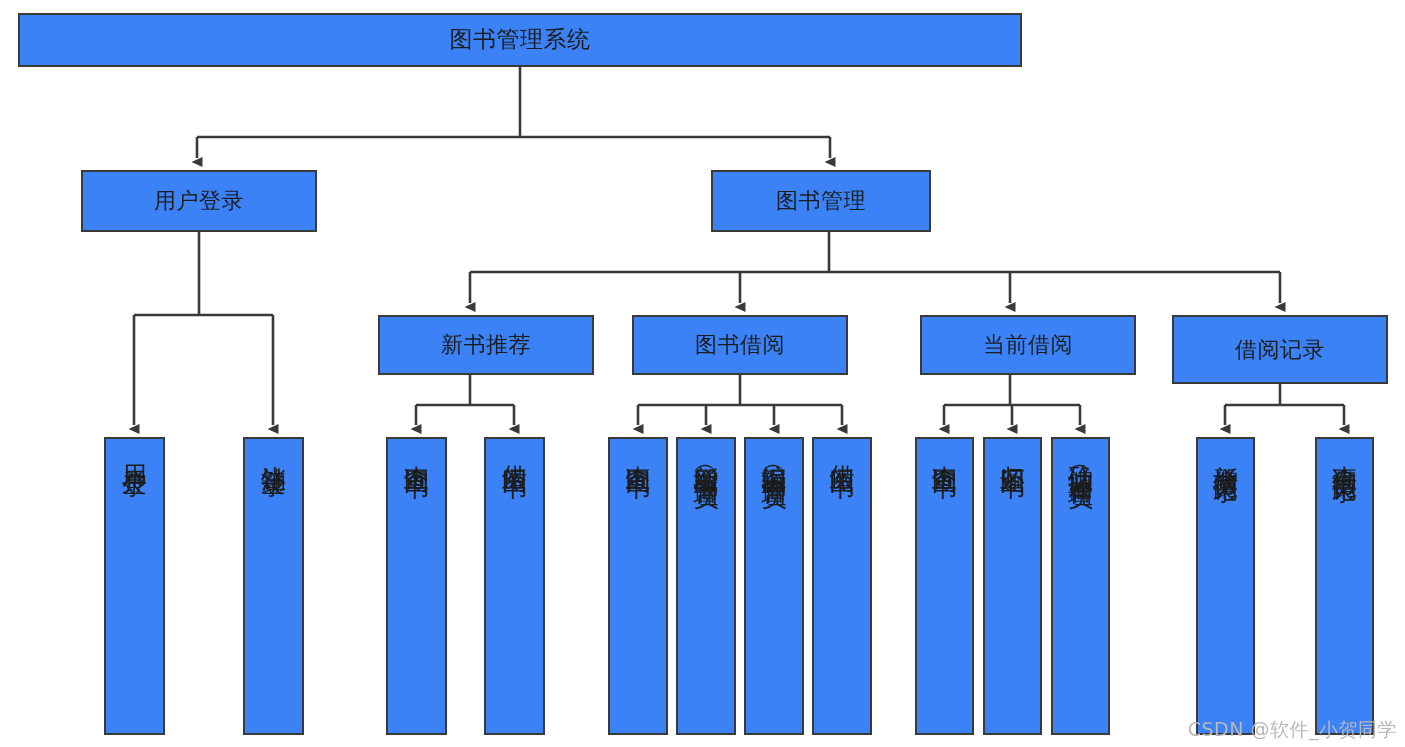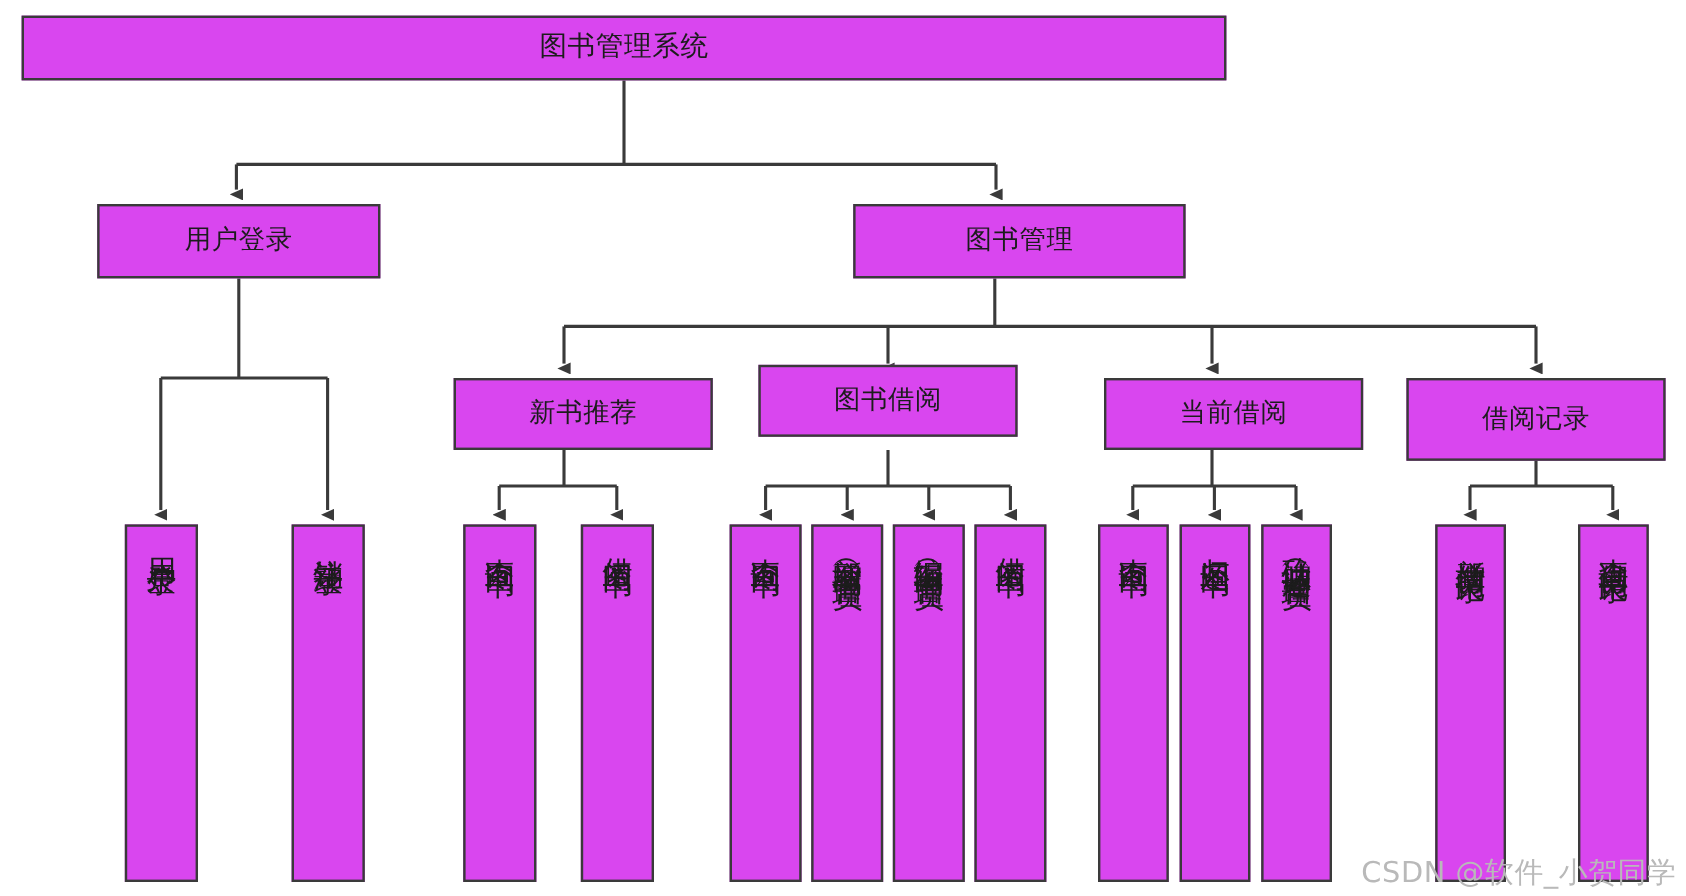--- a/index.html
+++ b/index.html
@@ -26,21 +26,21 @@
     left: 0;
     top: 0;
     width: 1405px;
     height: 747px;
     pointer-events: none;
   }
   .node {
     position: absolute;
     box-sizing: border-box;
     border: 2.5px solid #3a3a3a;
-    background: #d946ef;
+    background: #3b82f6;
     display: flex;
     align-items: center;
     justify-content: center;
     color: #1c1c1c;
     z-index: 2;
   }
   .node .label {
     display: block;
     text-align: center;
     line-height: 1.18;
@@ -61,21 +61,21 @@
     font-size: 25px;
     letter-spacing: 3px;
     line-height: 1;
     white-space: nowrap;
   }
   .node.root .label { font-size: 23px; }
   .watermark {
     position: absolute;
     right: 8px;
     bottom: 4px;
-    font-size: 24px;
+    font-size: 19px;
     color: #b9b9b9;
     z-index: 5;
     white-space: nowrap;
     letter-spacing: 0.5px;
   }
 </style>
 </head>
 <body>
 
 <div id="diagram-root">
@@ -130,28 +130,28 @@
     </g>
   </svg>
 
   <div class="node horizontal root" style="left: 18px; top: 13px; width: 1004px; height: 54px;">
     <span class="label">图书管理系统</span>
   </div>
 
   <div class="node horizontal" style="left: 81px; top: 170px; width: 236px; height: 62px;">
     <span class="label">用户登录</span>
   </div>
-  <div class="node horizontal" style="left: 711px; top: 170px; width: 277px; height: 62px;">
+  <div class="node horizontal" style="left: 711px; top: 170px; width: 220px; height: 62px;">
     <span class="label">图书管理</span>
   </div>
 
   <div class="node horizontal" style="left: 378px; top: 315px; width: 216px; height: 60px;">
     <span class="label">新书推荐</span>
   </div>
-  <div class="node horizontal" style="left: 632px; top: 304px; width: 216px; height: 60px;">
+  <div class="node horizontal" style="left: 632px; top: 315px; width: 216px; height: 60px;">
     <span class="label">图书借阅</span>
   </div>
   <div class="node horizontal" style="left: 902px; top: 315px; width: 216px; height: 60px; margin-left: 18px;">
     <span class="label">当前借阅</span>
   </div>
   <div class="node horizontal" style="left: 1172px; top: 315px; width: 216px; height: 69px;">
     <span class="label">借阅记录</span>
   </div>
 
   <div class="node vertical" style="left: 104px; top: 437px; width: 61px; height: 298px;">

